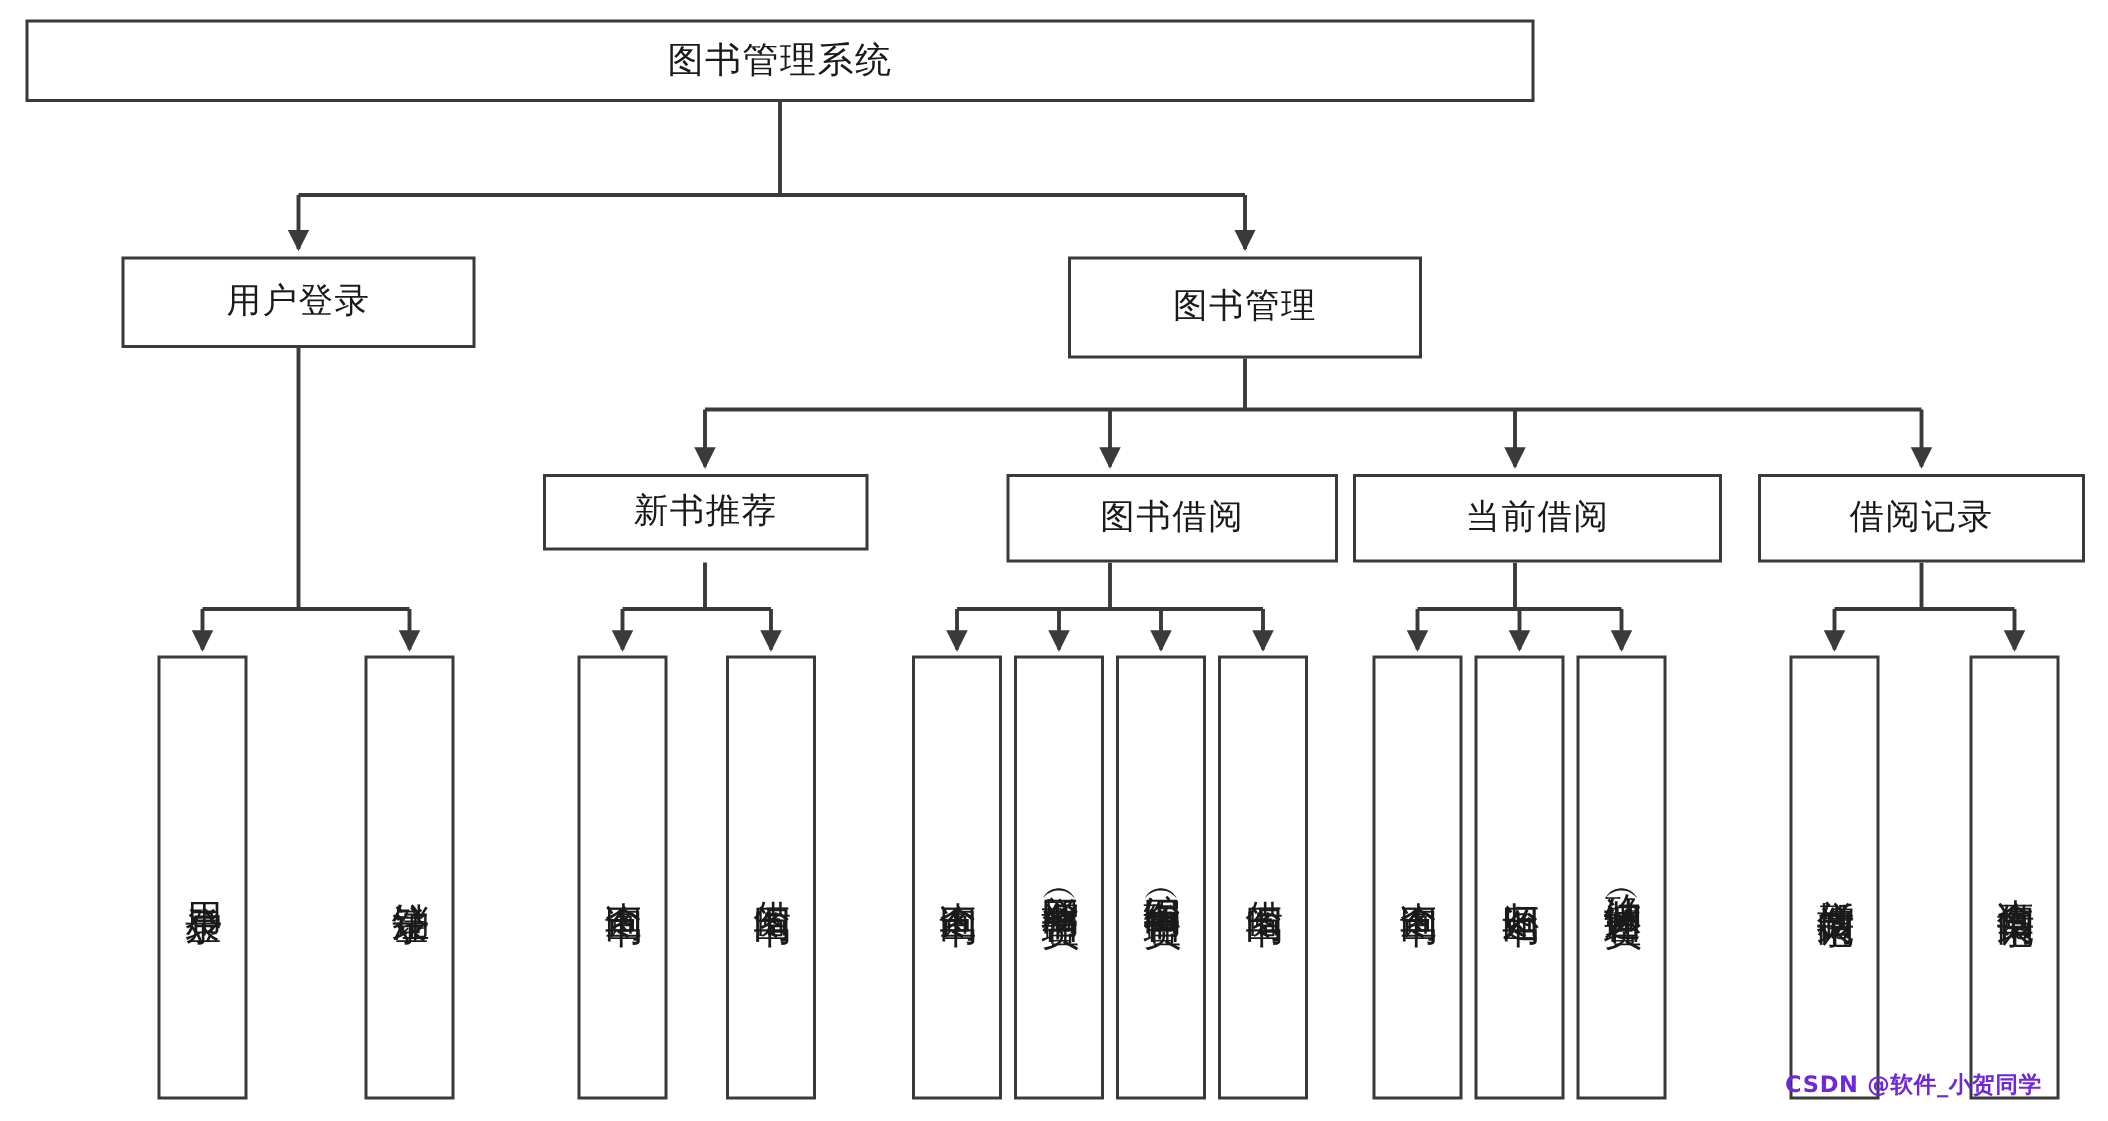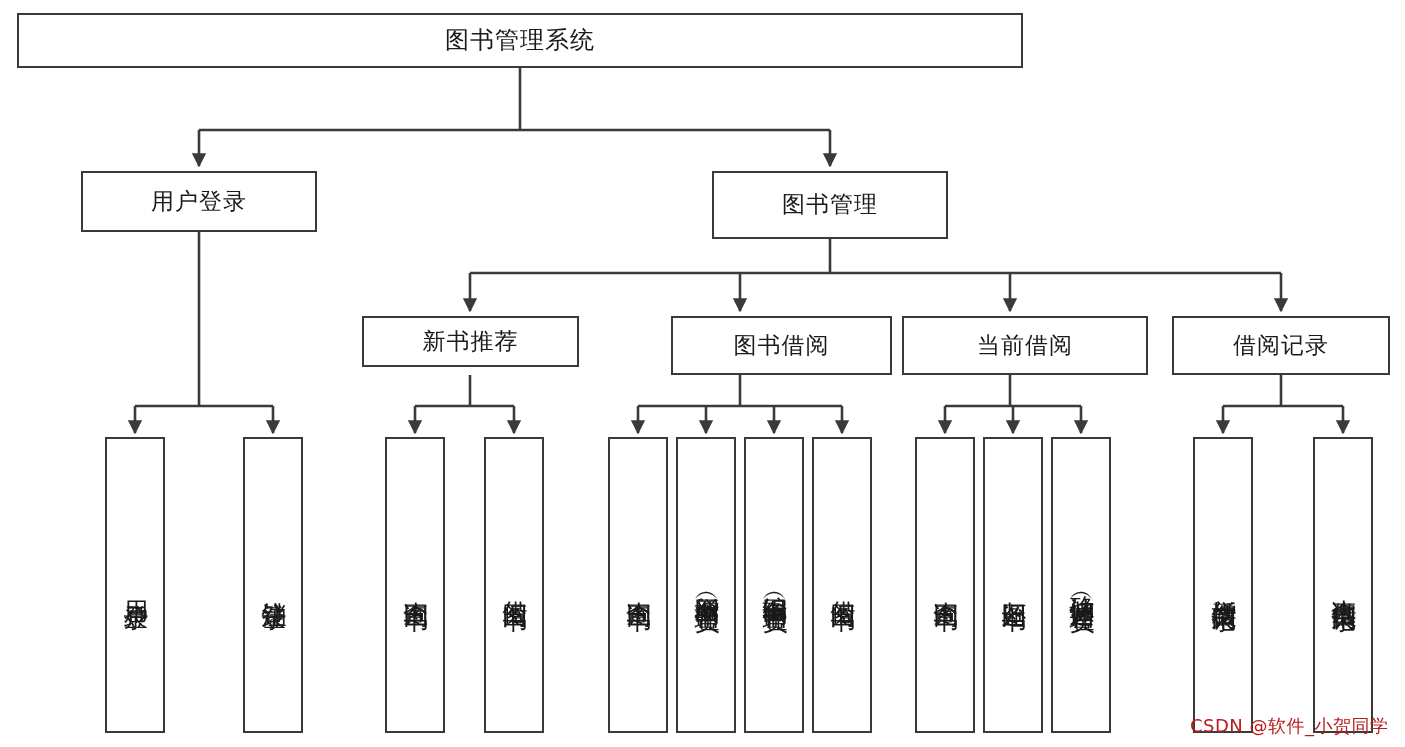--- a/index.html
+++ b/index.html
@@ -56,24 +56,25 @@
     text-align: center;
     padding: 4px 0;
   }
   .node-v .vtext {
     writing-mode: vertical-rl;
     text-orientation: upright;
     display: block;
   }
   .watermark {
     position: absolute;
-    font-size: 18px;
-    color: #b91c1c;
+    font-size: 15px;
+    color: #6d28d9;
     white-space: nowrap;
     letter-spacing: 0.5px;
+    font-weight: bold;
   }
 </style>
 </head>
 <body>
 
 <div id="canvas">
 
   <svg id="edges" viewBox="0 0 1405 747" xmlns="http://www.w3.org/2000/svg">
     <defs>
       <marker id="arrow" viewBox="0 0 10 10" refX="9" refY="5" markerWidth="5.5" markerHeight="5.5" orient="auto-start-reverse">

